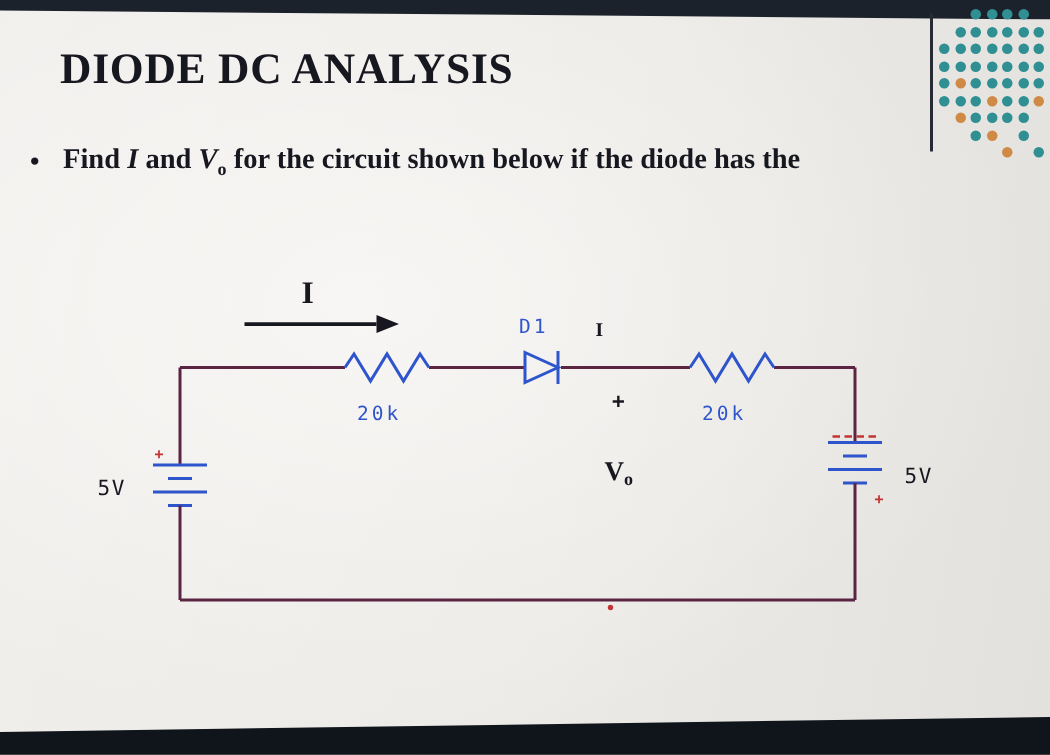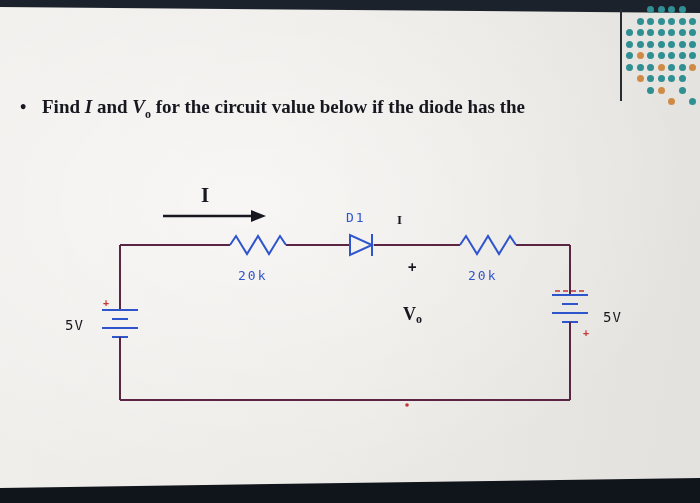--- a/index.html
+++ b/index.html
@@ -47,24 +47,25 @@
   .arrowhead{fill:var(--text-dark);}
   .arrowline{stroke:var(--text-dark);stroke-width:2.5;fill:none;}
 </style>
 </head>
 <body>
 
 <div class="page">
   <div class="top-bar"></div>
   <div class="bottom-bar"></div>
 
+  <div class="title">DIODE DC ANALYSIS</div>
 
   <div class="bullet">
     <span class="marker">•</span>
-    <span class="btext"><span>Find </span><i>I</i><span> and </span><i>V</i><sub>o</sub><span> for the circuit value below if the diode has the</span><br></span>
+    <span class="btext"><span>Find </span><i>I</i><span> and </span><i>V</i><sub>o</sub><span> for the circuit shown below if the diode has the</span><br></span>
   </div>
 
   <div class="vrule"></div>
   <div class="dotgrid">
       <div class="dot teal" style="left: 21px; top: 0px;"></div>
       <div class="dot teal" style="left: 31.5px; top: 0px;"></div>
       <div class="dot teal" style="left: 42px; top: 0px;"></div>
       <div class="dot teal" style="left: 52.5px; top: 0px;"></div>
       <div class="dot teal" style="left: 10.5px; top: 11.5px;"></div>
       <div class="dot teal" style="left: 21px; top: 11.5px;"></div>

